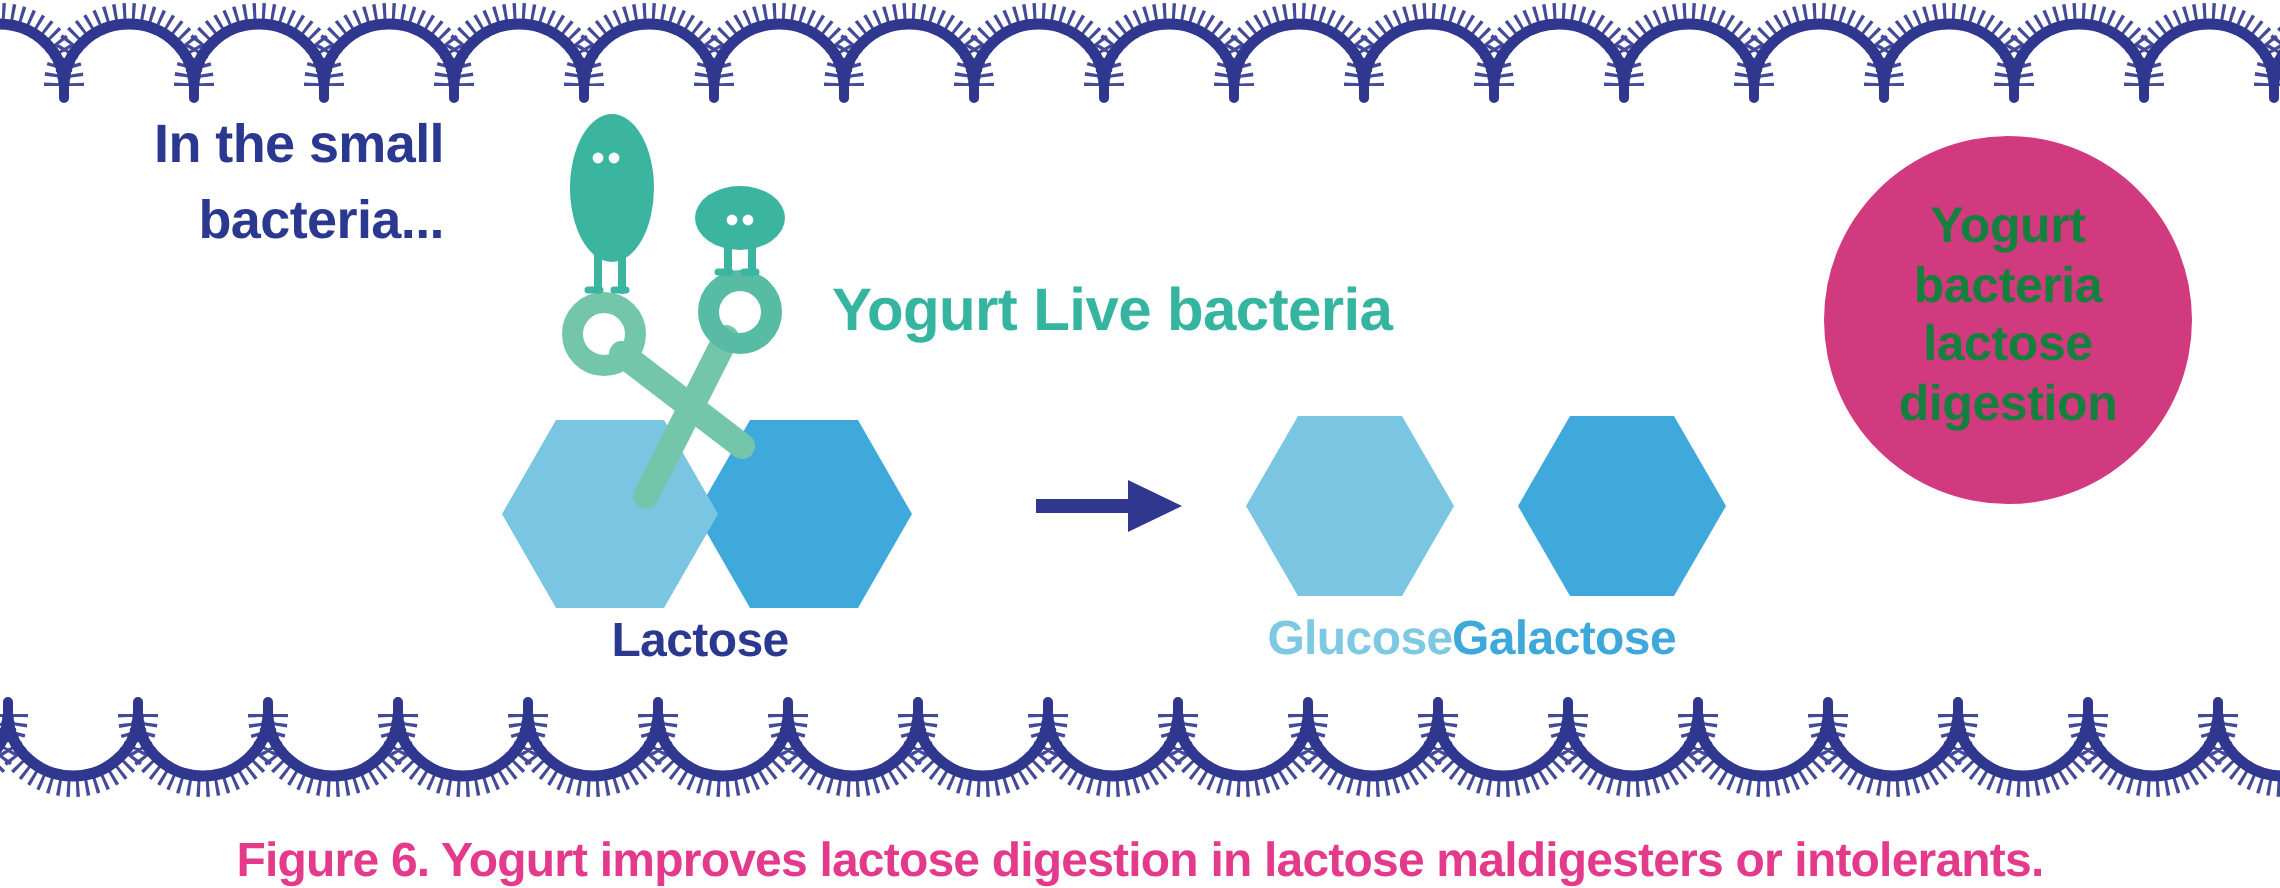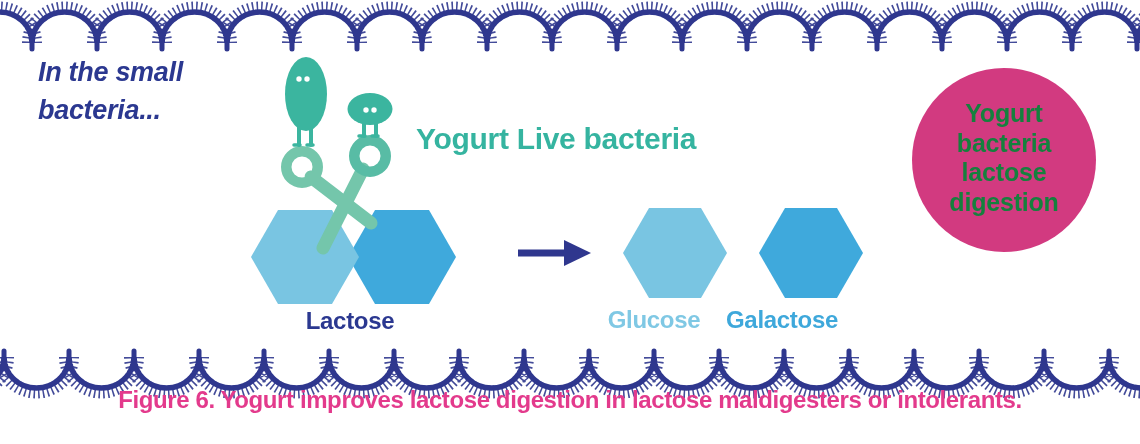--- a/index.html
+++ b/index.html
@@ -6,35 +6,35 @@
   .canvas{
     position:relative;width:1140px;height:444px;overflow:hidden;background:#ffffff;
     font-family:"Liberation Sans",sans-serif;
   }
   .scene{position:absolute;left:0;top:0;}
   .label{
     position:absolute;font-weight:bold;letter-spacing:-0.3px;
     font-family:"Liberation Sans",sans-serif;
   }
   .intro{
-    left:38px;top:54px;width:184px;text-align:left;
-    font-size:27px;line-height:1.4;font-style:italic;color:#2B3890;
+    left:38px;top:54px;width:184px;text-align:right;
+    font-size:27px;line-height:1.4;color:#2B3890;
   }
   .live-bacteria{
-    left:416px;top:122px;width:300px;font-size:30px;color:#35B4A0;
+    left:416px;top:139px;width:300px;font-size:30px;color:#35B4A0;
   }
   .lactose{left:270px;top:307px;width:160px;text-align:center;font-size:24px;color:#2B3890;}
-  .glucose{left:574px;top:306px;width:160px;text-align:center;font-size:24px;color:#7FC8E4;}
+  .glucose{left:600px;top:306px;width:160px;text-align:center;font-size:24px;color:#7FC8E4;}
   .galactose{left:701px;top:306px;width:162px;text-align:center;font-size:24px;color:#3EA8DB;}
   .badge-text{
     left:914px;top:99px;width:180px;text-align:center;
     font-size:25px;line-height:1.18;color:#15803d;letter-spacing:-0.2px;
   }
   .caption{
-    left:0;top:386px;width:1140px;text-align:center;
+    left:0;top:417px;width:1140px;text-align:center;
     font-size:24px;letter-spacing:-0.4px;color:#E33A8C;
   }
 </style>
 </head>
 <body>
 
 <div class="canvas">
 
   <svg class="scene" width="1140" height="444" viewBox="0 0 1140 444">
 

